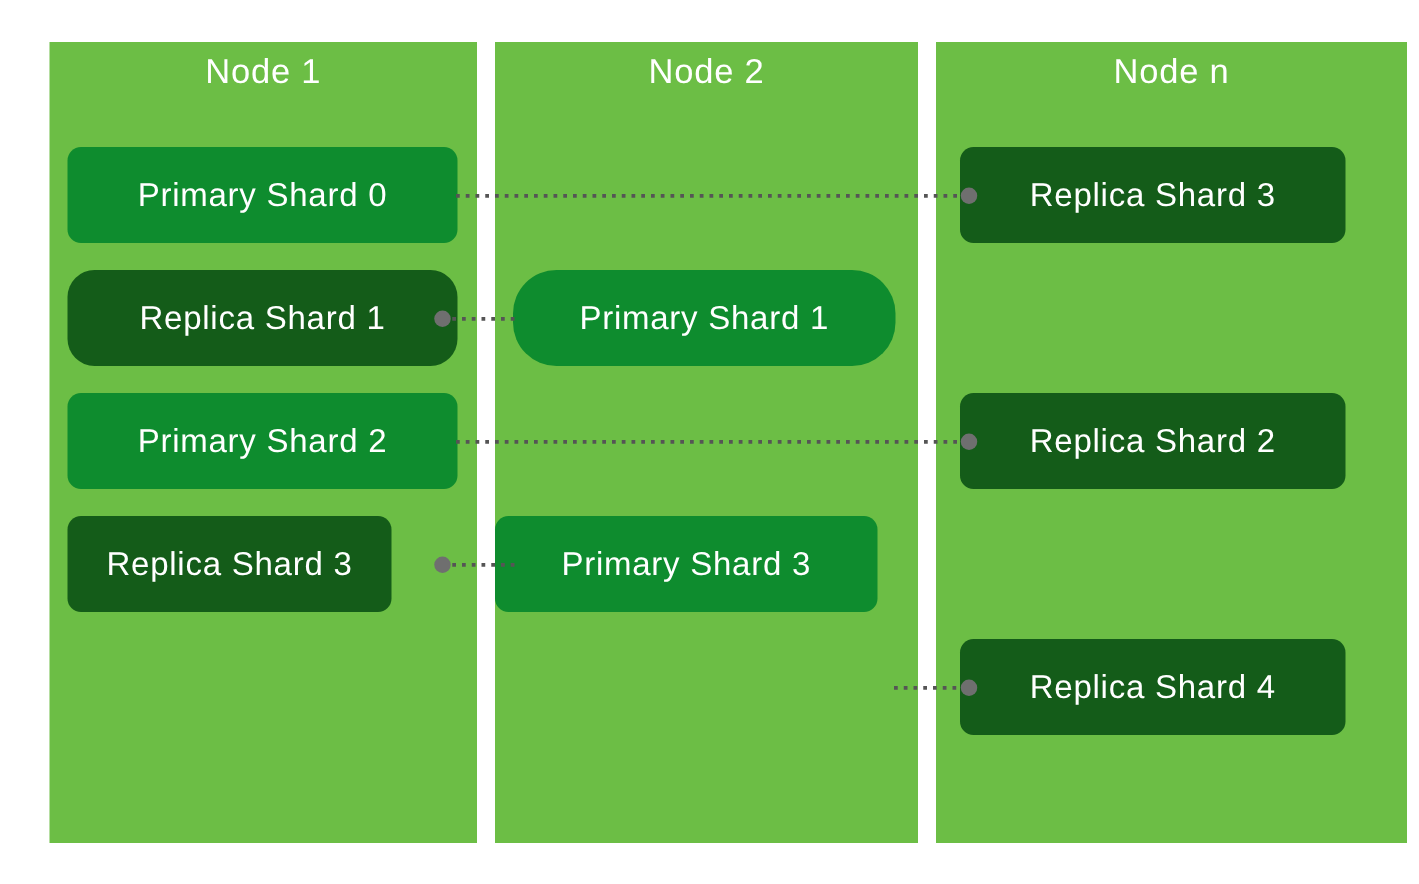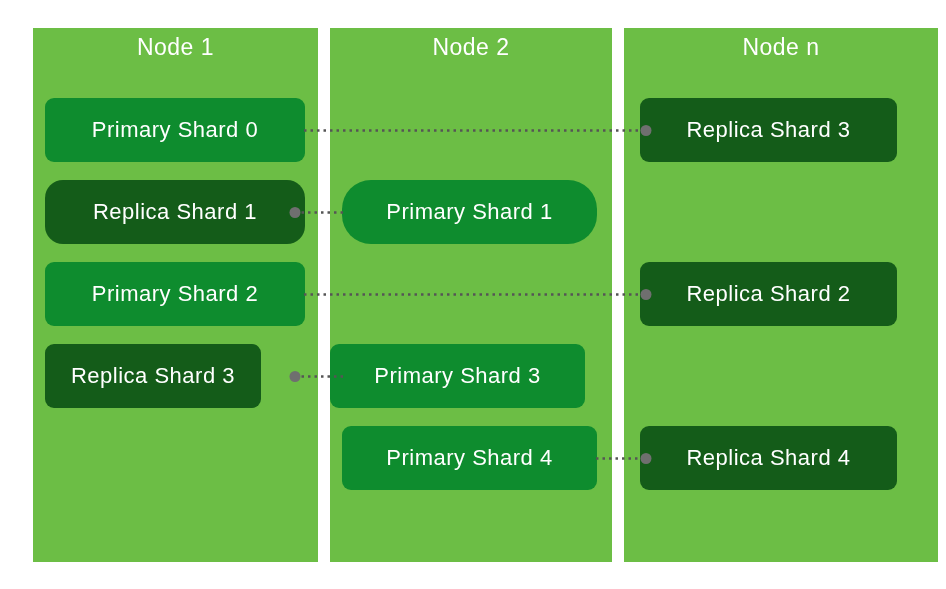--- a/index.html
+++ b/index.html
@@ -74,23 +74,20 @@
       </div>
     </div>
     <div class="node-column" style="left: 330px; width: 282px; top: 28px; height: 534px; background: rgb(108, 190, 69);">
       <div class="node-title">Node 2</div>
       <div class="shard-box" style="left: 12px; width: 255px; top: 152px; height: 64px; background: rgb(14, 140, 46); border-radius: 29px;">
         <span class="shard-label">Primary Shard 1</span>
       </div>
       <div class="shard-box" style="left: 0; width: 255px; top: 316px; height: 64px; background: rgb(14, 140, 46);">
         <span class="shard-label">Primary Shard 3</span>
       </div>
-      <div class="shard-box" style="left: 12px; width: 255px; top: 398px; height: 64px; background: rgb(14, 140, 46);">
-        <span class="shard-label">Primary Shard 4</span>
-      </div>
     </div>
     <div class="node-column" style="left: 624px; width: 314px; top: 28px; height: 534px; background: rgb(108, 190, 69);">
       <div class="node-title">Node n</div>
       <div class="shard-box" style="left: 16px; width: 257px; top: 70px; height: 64px; background: rgb(20, 92, 25);">
         <span class="shard-label">Replica Shard 3</span>
       </div>
       <div class="shard-box" style="left: 16px; width: 257px; top: 234px; height: 64px; background: rgb(20, 92, 25);">
         <span class="shard-label">Replica Shard 2</span>
       </div>
       <div class="shard-box" style="left: 16px; width: 257px; top: 398px; height: 64px; background: rgb(20, 92, 25);">

